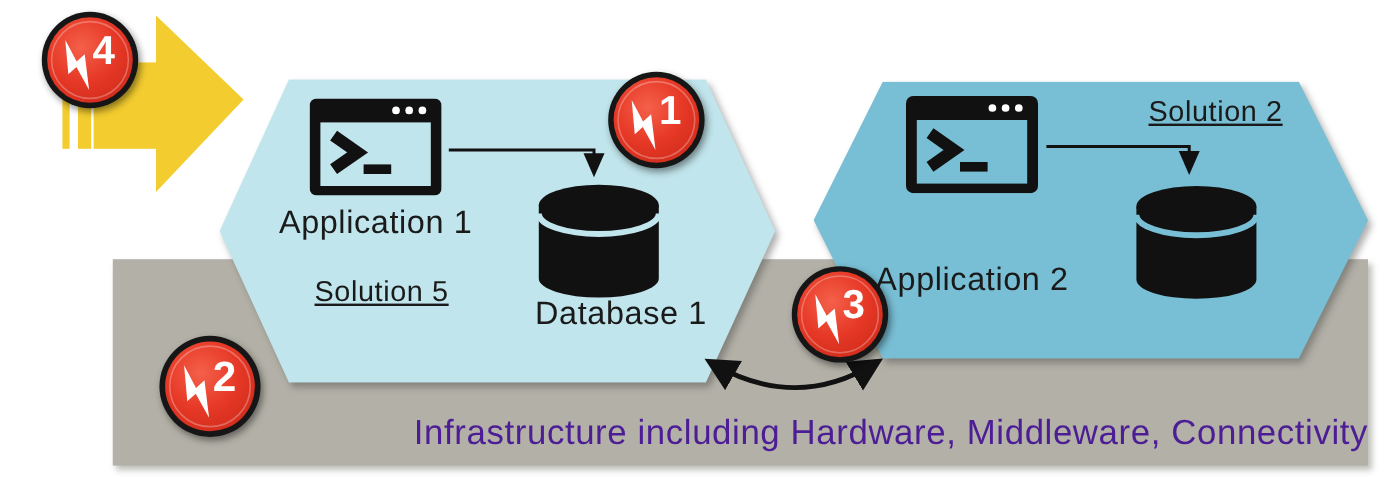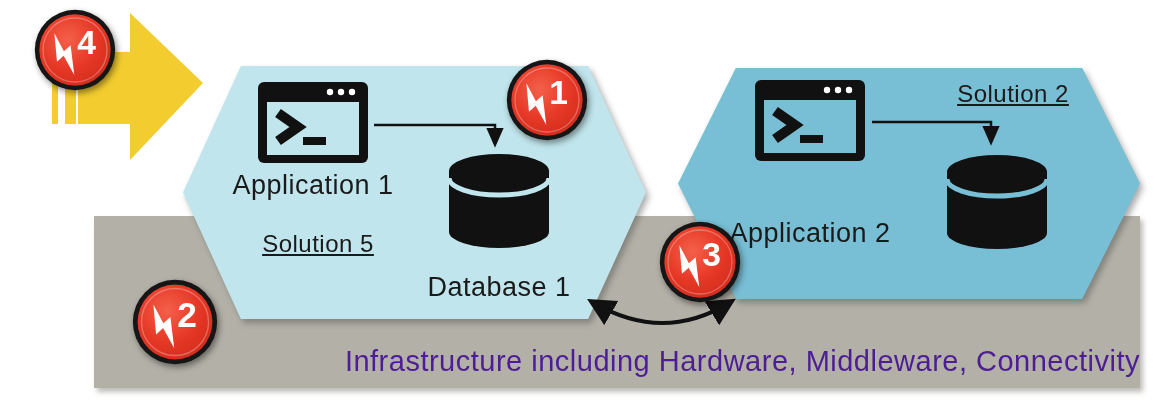--- a/index.html
+++ b/index.html
@@ -100,21 +100,21 @@
       </div>
       <div class="app-label" style="left:20px;top:104px;width:220px;">Application 1</div>
       <div class="sol-label" style="left:60px;top:164px;width:150px;">Solution 5</div>
       <div class="db-icon" style="left:264px;top:87px;">
         <svg width="104" height="97" viewBox="0 0 104 97">
           <ellipse cx="52" cy="18" rx="50" ry="17" fill="#111"></ellipse>
           <path d="M2 18 L2 79 A50 16 0 0 0 102 79 L102 18 Z" fill="#111"></path>
           <path d="M2 25 A50 17 0 0 0 102 25" fill="none" stroke="#c1e5ec" stroke-width="5"></path>
         </svg>
       </div>
-      <div class="db-label" style="left:226px;top:206px;width:180px;">Database 1</div>
+      <div class="db-label" style="left:226px;top:180px;width:180px;text-align:right;">Database 1</div>
     </div>
   </div>
 
   <div class="hex hex2">
     <div class="hex-shape"></div>
     <div class="inner">
       <div class="app-icon" style="left:77px;top:12px;">
         <svg width="110" height="81" viewBox="0 0 110 81">
           <rect x="0" y="0" width="110" height="81" rx="6" fill="#111"></rect>
           <rect x="9" y="20" width="92" height="53" fill="#78bed4"></rect>

